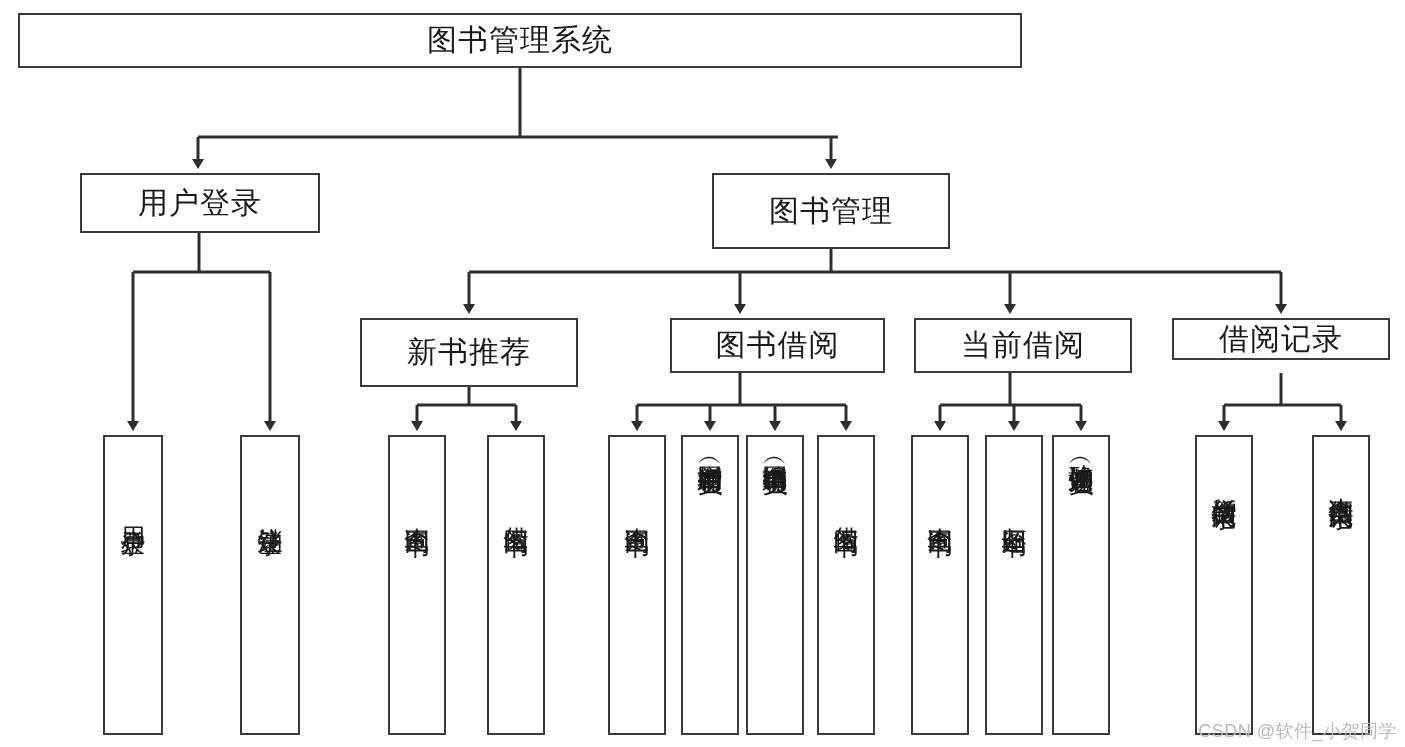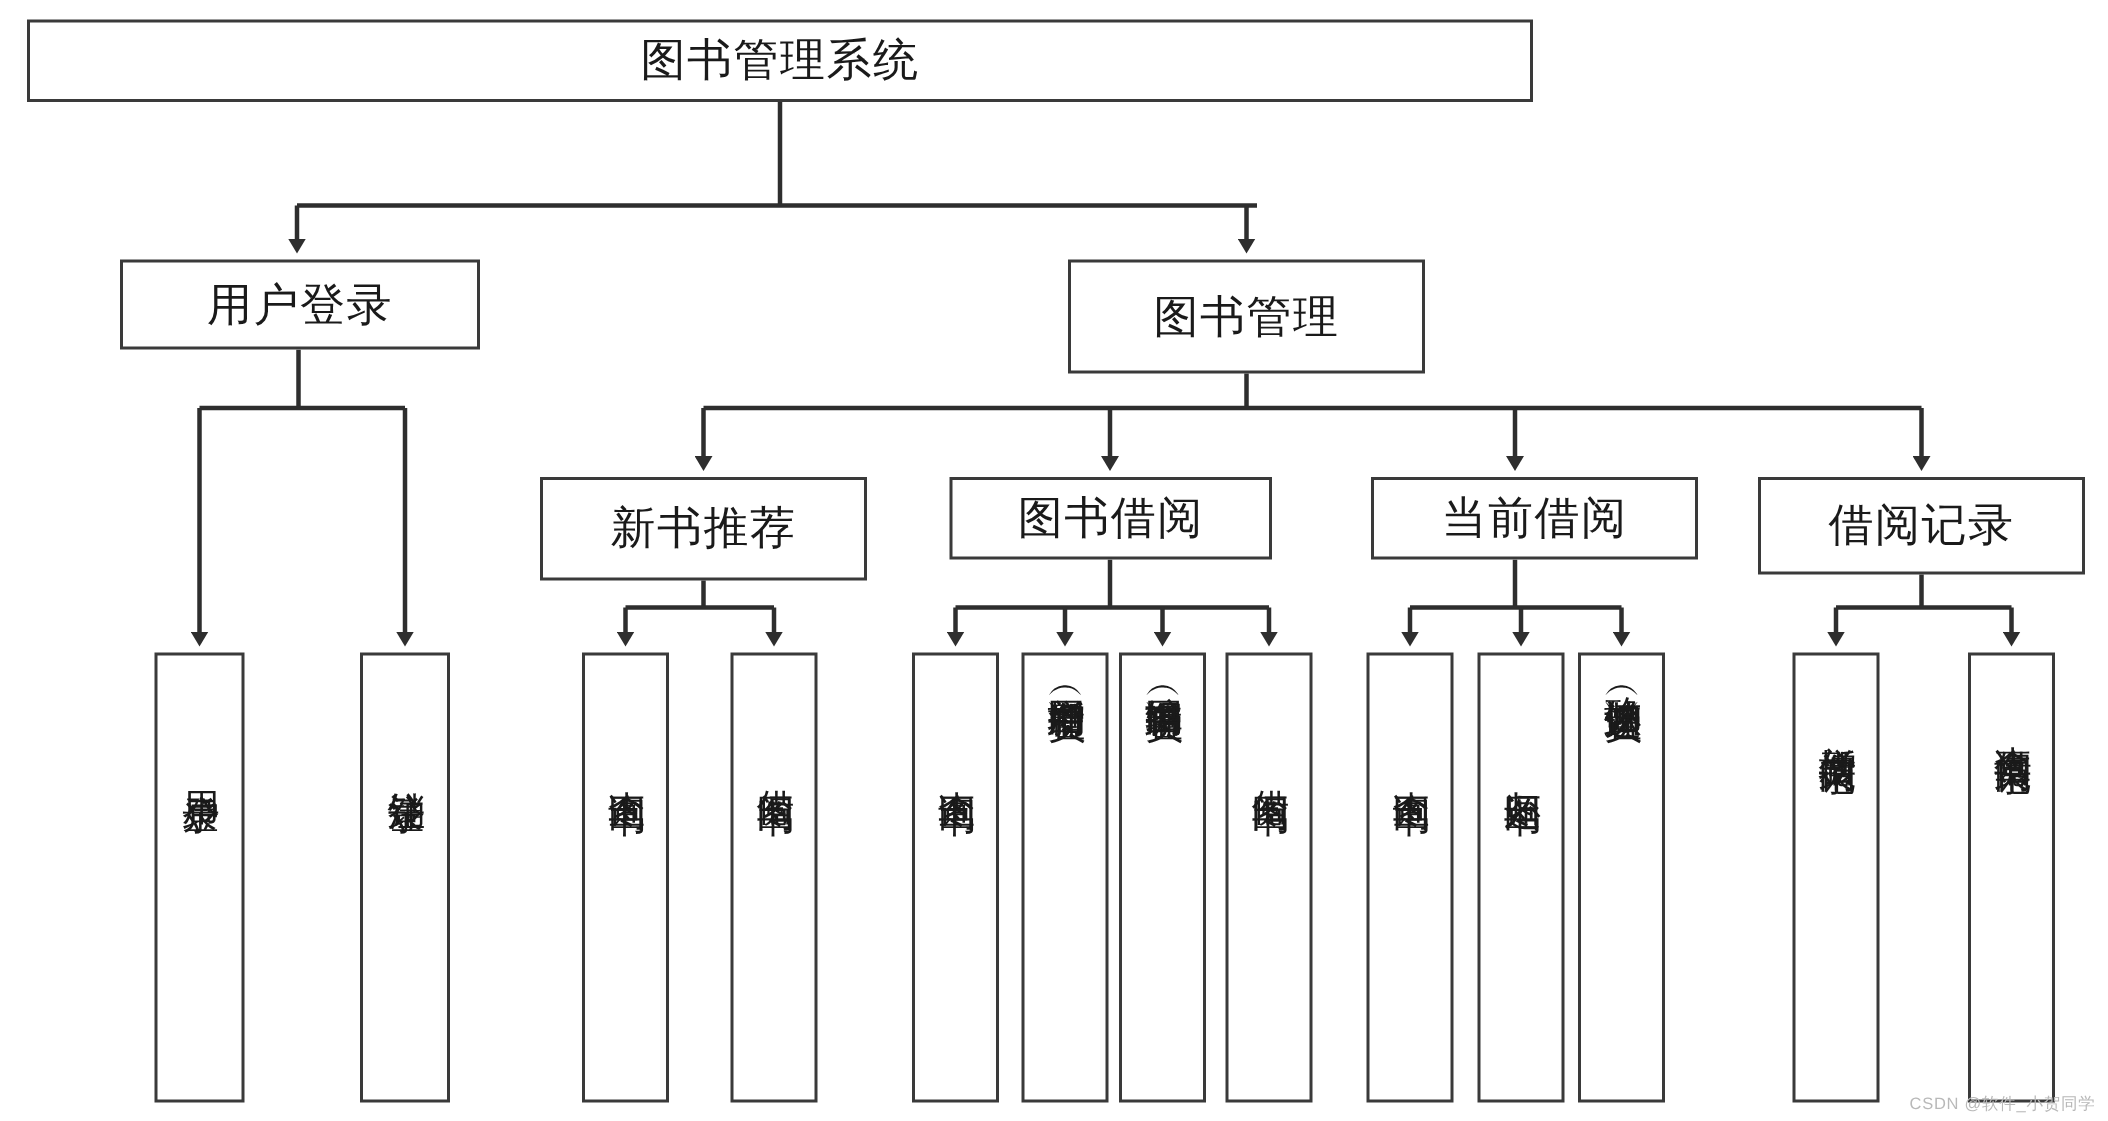--- a/index.html
+++ b/index.html
@@ -53,21 +53,21 @@
     white-space: nowrap;
   }
   .node.vert.tall .vtext {
     font-size: 25px;
     letter-spacing: 1px;
   }
   .watermark {
     position: absolute;
     right: 8px;
     bottom: 4px;
-    font-size: 11px;
+    font-size: 18px;
     color: #b9b9b9;
     white-space: nowrap;
     letter-spacing: 0.5px;
   }
 </style>
 </head>
 <body>
 
 <div id="canvas">
 
@@ -128,27 +128,27 @@
   <div class="node horiz" style="left:80px; top:173px; width:240px; height:60px;">
     <span>用户登录</span>
   </div>
   <div class="node horiz" style="left:712px; top:173px; width:238px; height:76px;">
     <span>图书管理</span>
   </div>
 
   <div class="node horiz" style="left:360px; top:318px; width:218px; height:69px;">
     <span>新书推荐</span>
   </div>
-  <div class="node horiz" style="left:633px; top:318px; width:215px; height:55px;">
+  <div class="node horiz" style="left:670px; top:318px; width:215px; height:55px;">
     <span>图书借阅</span>
   </div>
   <div class="node horiz" style="left:902px; top:318px; width:218px; height:55px;margin-left:12px;">
     <span>当前借阅</span>
   </div>
-  <div class="node horiz" style="left:1172px; top:318px; width:218px; height:65px;">
+  <div class="node horiz" style="left:1172px; top:318px; width:218px; height:42px;">
     <span>借阅记录</span>
   </div>
 
   <div class="node vert" style="left:103px; top:435px; width:60px; height:300px; padding-top:70px;">
     <span class="vtext">用户登录</span>
   </div>
   <div class="node vert" style="left:240px; top:435px; width:60px; height:300px; padding-top:70px;">
     <span class="vtext">注销登录</span>
   </div>
 

